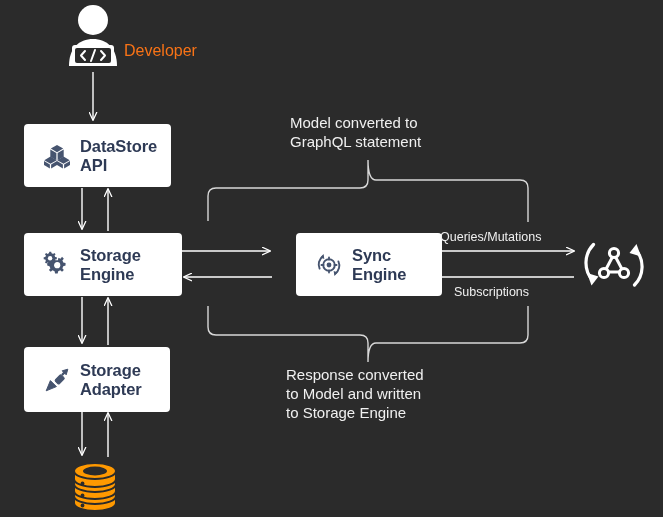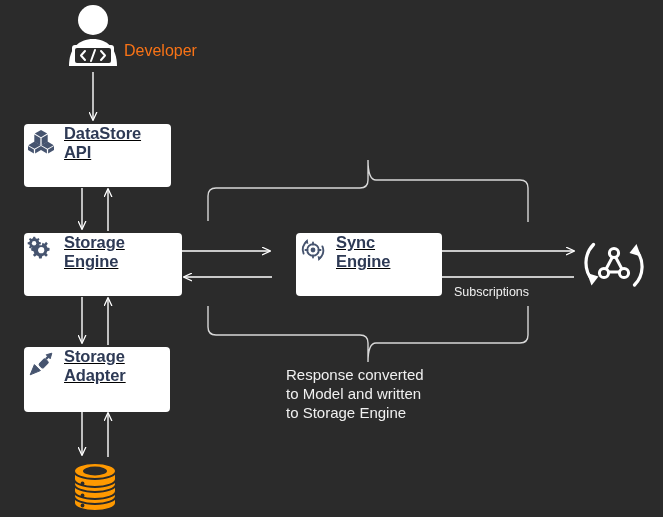--- a/index.html
+++ b/index.html
@@ -22,23 +22,23 @@
     left: 0;
     top: 0;
     width: 663px;
     height: 517px;
   }
   .node-box {
     position: absolute;
     background: #ffffff;
     border-radius: 4px;
     display: flex;
+    align-items: center;
     box-sizing: border-box;
-    padding-left: 0;
-    text-decoration: underline;
+    padding-left: 16px;
   }
   .node-icon {
     width: 34px;
     height: 34px;
     flex: 0 0 34px;
     display: flex;
     align-items: center;
     justify-content: center;
     margin-right: 6px;
   }
@@ -247,21 +247,24 @@
         <path d="M36,22 L26.5,40 L45.5,40 Z"></path>
       </g>
       <g fill="#2b2b2b" stroke="#ffffff" stroke-width="3">
         <circle cx="36" cy="21" r="4.6"></circle>
         <circle cx="26" cy="41" r="4.6"></circle>
         <circle cx="46" cy="41" r="4.6"></circle>
       </g>
     </svg>
   </div>
 
+  <div class="caption" style="left:290px; top:113px; width:220px;">Model converted to
+GraphQL statement</div>
 
   <div class="caption" style="left:286px; top:365px; width:230px;">Response converted
 to Model and written
 to Storage Engine</div>
 
+  <div class="edge-label" style="left:440px; top:230px;">Queries/Mutations</div>
 
   <div class="edge-label" style="left:454px; top:285px;">Subscriptions</div>
 
 </div>
 
 </body></html>

